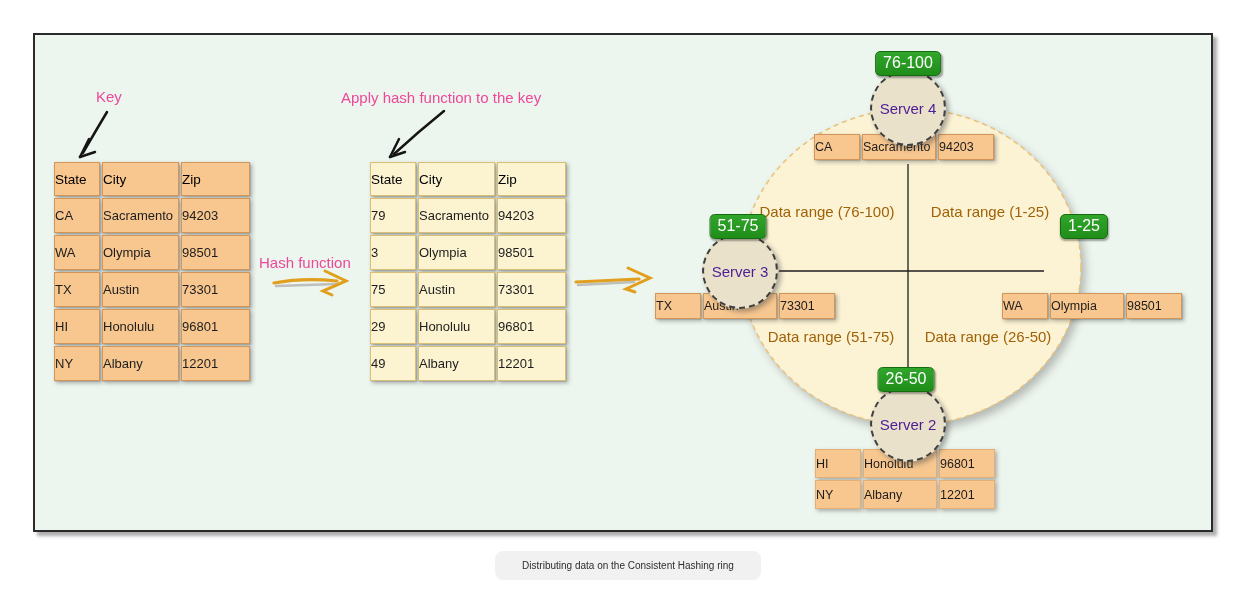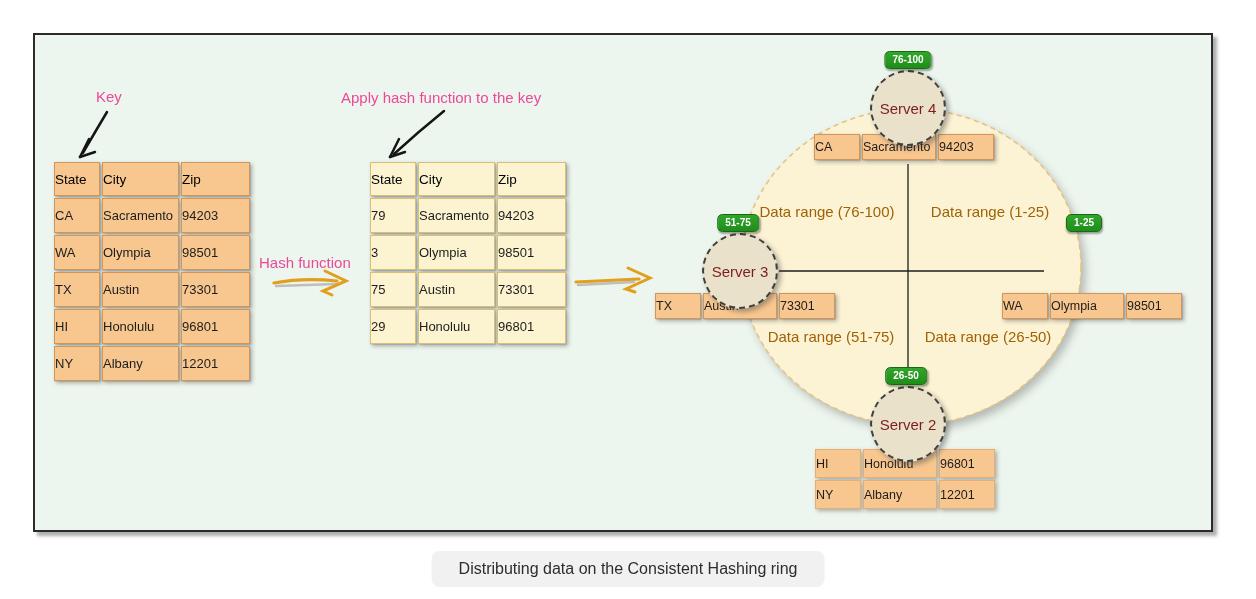--- a/index.html
+++ b/index.html
@@ -29,34 +29,34 @@
   .mini{z-index:5}
   .mini td{height:26px;font-size:12.5px}
   .mini .c0{width:46px}.mini .c1{width:74px}.mini .c2{width:56px}
   .fused{border-spacing:0}
   .fused td{height:29px;border-color:rgba(210,149,90,.5);box-shadow:none}
 
   .server{position:absolute;width:76px;height:76px;border-radius:50%;
           border:2px dashed #3f3f3f;background:var(--server-fill,#E9E1CA);
           box-shadow:3px 3px 5px rgba(70,70,70,.45);
           display:flex;align-items:center;justify-content:center;
-          z-index:4;font-size:15px;color:#7f1d1d}
+          z-index:4;font-size:15px;color:#4c1d95}
 
   .badge{position:absolute;z-index:6;transform:translateX(-50%);
          background:linear-gradient(180deg,#31a52c,var(--badge-green,#1F8E19));
          border:1.5px solid var(--badge-border,#156C10);border-radius:5px;
-         color:#fff;font-weight:bold;font-size:10px;padding:2px 7px 3px;
+         color:#fff;font-weight:normal;font-size:16px;padding:2px 7px 3px;
          box-shadow:1px 2px 2px rgba(0,0,0,.35);white-space:nowrap}
 
   .qlbl{position:absolute;z-index:3;transform:translateX(-50%);font-size:15px;
         color:#a16207;white-space:nowrap}
 
   .caption{position:absolute;left:50%;top:551px;transform:translateX(-50%);
            background:var(--caption-bg,#F1F1F2);border-radius:8px;padding:9px 27px;
-           font-size:16px;color:#2d2d2d;z-index:3;white-space:nowrap}
+           font-size:10px;color:#2d2d2d;z-index:3;white-space:nowrap}
 </style>
 </head>
 <body>
 
 <div class="stage">
 
   <div class="panel"></div>
 
   <svg class="overlay" width="1256" height="599">
 
@@ -155,20 +155,25 @@
       </tr>
       <tr>
         <td class="c0">75</td>
         <td class="c1">Austin</td>
         <td class="c2">73301</td>
       </tr>
       <tr>
         <td class="c0">29</td>
         <td class="c1">Honolulu</td>
         <td class="c2">96801</td>
+      </tr>
+      <tr>
+        <td class="c0">49</td>
+        <td class="c1">Albany</td>
+        <td class="c2">12201</td>
       </tr>
     </tbody>
   </table>
 
   <div class="qlbl" style="left:827px;top:203px">Data range (76-100)</div>
   <div class="qlbl" style="left:990px;top:203px">Data range (1-25)</div>
   <div class="qlbl" style="left:831px;top:328px">Data range (51-75)</div>
   <div class="qlbl" style="left:988px;top:328px">Data range (26-50)</div>
 
   <div class="server" style="left:870px;top:70px">

